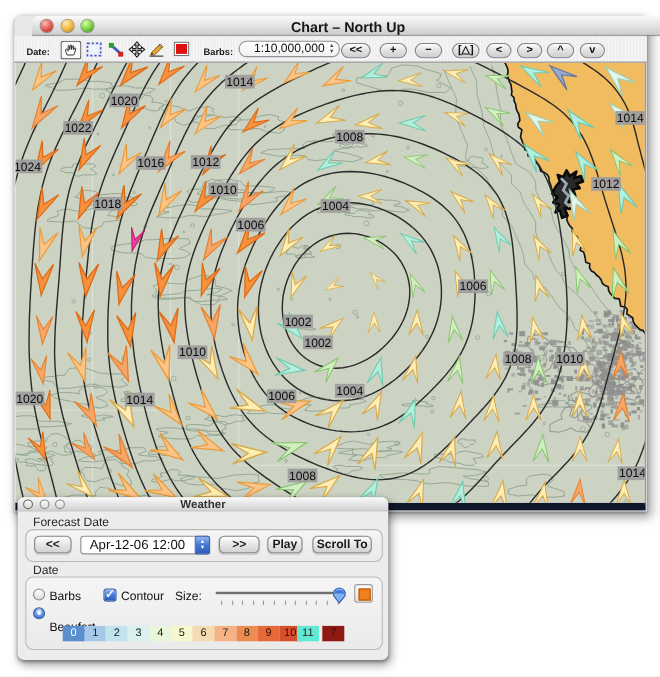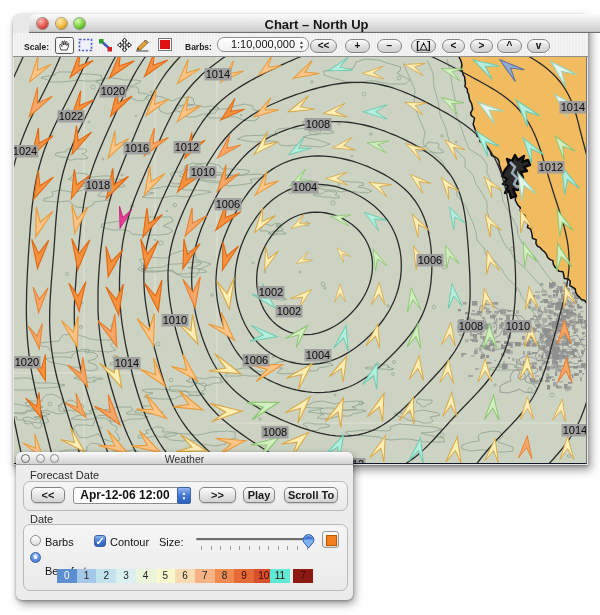--- a/index.html
+++ b/index.html
@@ -21,43 +21,43 @@
   border-bottom:1px solid #8f8f8f; }
 .tlabel { position:absolute; font-size:8.5px; font-weight:bold; color:#1c1c1c; top:8px; }
 .ibtn { position:absolute; top:4px; width:17px; height:16px; }
 .navbtn { position:absolute; top:5.5px; height:14px; border:1px solid #848484; border-radius:7px;
   background:linear-gradient(#fefefe,#e3e3e3 45%,#cfcfcf); font-size:10px; color:#111; text-align:center;
   line-height:12px; font-weight:bold; box-shadow:0 1px 0 rgba(255,255,255,.7); }
 #scombo { position:absolute; left:204px; top:4px; width:92px; height:15px; border:1px solid #909090; border-radius:7px;
   background:linear-gradient(#ffffff,#f2f2f2); font-size:11px; color:#111; text-align:center; line-height:13px; }
 #scombo .st { position:absolute; right:4px; top:2px; font-size:5px; line-height:4.5px; color:#444; }
 
-#map { position:absolute; left:1px; top:43px; width:573px; height:407px; overflow:hidden; border-bottom:1px solid #0f172a; border-right:1px solid #777; }
+#map { position:absolute; left:1px; top:43px; width:573px; height:407px; overflow:hidden; border-bottom:7px solid #0f172a; border-right:1px solid #777; }
 
 
 #wwin { position:absolute; left:16px; top:452px; width:337px; height:148px; border-radius:6px;
   background:#ececec; box-shadow: 2px 4px 9px rgba(0,0,0,0.38), 0 1px 3px rgba(0,0,0,0.3); }
 #wtitle { position:absolute; left:0; top:0; width:100%; height:13px; border-radius:6px 6px 0 0;
   background:linear-gradient(#fafafa,#e2e2e2 60%, #d2d2d2); border-bottom:1px solid #9a9a9a; }
-#wtitle .t { position:absolute; left:0; right:0; top:0.5px; text-align:center; font-size:10.5px; color:#333; font-weight:normal; }
+#wtitle .t { position:absolute; left:0; right:0; top:0.5px; text-align:center; font-size:10.5px; color:#333; font-weight:bold; }
 .wball { position:absolute; width:9px; height:9px; border-radius:50%; top:1.5px; border:1px solid #8a8a8a; background:linear-gradient(#fdfdfd,#d8d8d8); }
 #wb1 { left:5px; border-color:#666; }
 #wb2 { left:19.5px; }
 #wb3 { left:33.5px; }
 
 .glabel { position:absolute; font-size:11px; color:#2a2a2a; }
 .gbox { position:absolute; left:7px; width:325px; border:1px solid #b9b9b9; border-radius:7px;
   background:linear-gradient(#f5f5f5,#eaeaea); }
 
 .aquabtn { position:absolute; height:16px; border:1px solid #848484; border-radius:5px;
   background:linear-gradient(#ffffff,#e8e8e8 45%,#d2d2d2); font-size:11px; font-weight:bold; color:#1a1a1a;
   text-align:center; line-height:14px; box-shadow:0 1px 1px rgba(0,0,0,0.15); }
 
 #dcombo { position:absolute; left:49px; top:5px; width:118px; height:17px; border:1px solid #8e8e8e; border-radius:3px;
-  background:#fff; font-size:12px; color:#111; line-height:15px; text-align:center; padding-right:14px;font-weight:bold; }
+  background:#fff; font-size:12px; color:#111; line-height:15px; text-align:center; padding-right:14px; }
 #dcombo .st { position:absolute; right:-1px; top:-1px; width:14px; height:17px; border-radius:2px;
   background:linear-gradient(#8fb7ef,#4477d4 50%,#2c5dbb); border:1px solid #3a62a8; color:#fff; font-size:5px; line-height:5px; text-align:center; padding-top:3px; }
 
 .radio { position:absolute; width:11px; height:11px; border-radius:50%; border:1px solid #8a8a8a; background:linear-gradient(#fff,#ddd); }
 .radio.sel { background:radial-gradient(circle at 50% 35%, #cfe0f8 0 18%, #6f9ce8 40%, #2c62c8); border-color:#3a62a8; }
 .radio.sel:after { content:""; position:absolute; left:3.2px; top:3.2px; width:3px; height:3px; border-radius:50%; background:#fff; }
 .check { position:absolute; width:12px; height:12px; border-radius:3px; border:1px solid #3a62a8;
   background:linear-gradient(#8fb7ef,#4477d4 50%,#2c5dbb); color:#fff; font-size:11px; line-height:11px; font-weight:bold; text-align:center; }
 .ctext { position:absolute; font-size:11px; color:#111; }
 
@@ -76,21 +76,21 @@
 <div id="stage">
 
 <div id="win">
   <div id="titlebar">
         <div class="ball" id="b1"></div>
         <div class="ball" id="b2"></div>
         <div class="ball" id="b3"></div>
     <div class="t">Chart – North Up</div>
       </div>
   <div id="toolbar">
-    <div class="tlabel" style="left:11px;top:9px">Scale:</div>
+    <div class="tlabel" style="left:11px;top:9px">Date:</div>
 
 <div class="ibtn" style="left:42px"><svg width="19" height="17" viewBox="0 0 19 17">
             <rect x="0.5" y="0.5" width="18" height="16" rx="2" fill="#f8f8f8" stroke="#555"></rect>
             <path d="M6,13 C5,10 4,8 5,7.5 C6,7 6.5,9 7,9.5 L7,5 C7,4 8,4 8,5 L8.4,8 L9,4.3 C9.2,3.4 10,3.6 10,4.5 L10,8 L11,5 C11.3,4.2 12,4.5 12,5.3 L11.8,8.5 L12.8,6.8 C13.2,6.1 14,6.5 13.8,7.3 C13.4,9 13,11.5 12,13 Z" fill="#fff" stroke="#333" stroke-width="0.9"></path>
           </svg></div>
 <div class="ibtn" style="left:64px"><svg width="17" height="16" viewBox="0 0 17 16">
             <rect x="2.5" y="2.5" width="12" height="11" fill="#eef2fb" stroke="#5560c8" stroke-width="1.6" stroke-dasharray="2.2 1.6"></rect>
           </svg></div>
 <div class="ibtn" style="left:84px"><svg width="17" height="16" viewBox="0 0 17 16">
             <line x1="4" y1="4" x2="13" y2="12" stroke="#3b56c0" stroke-width="2.4"></line>

